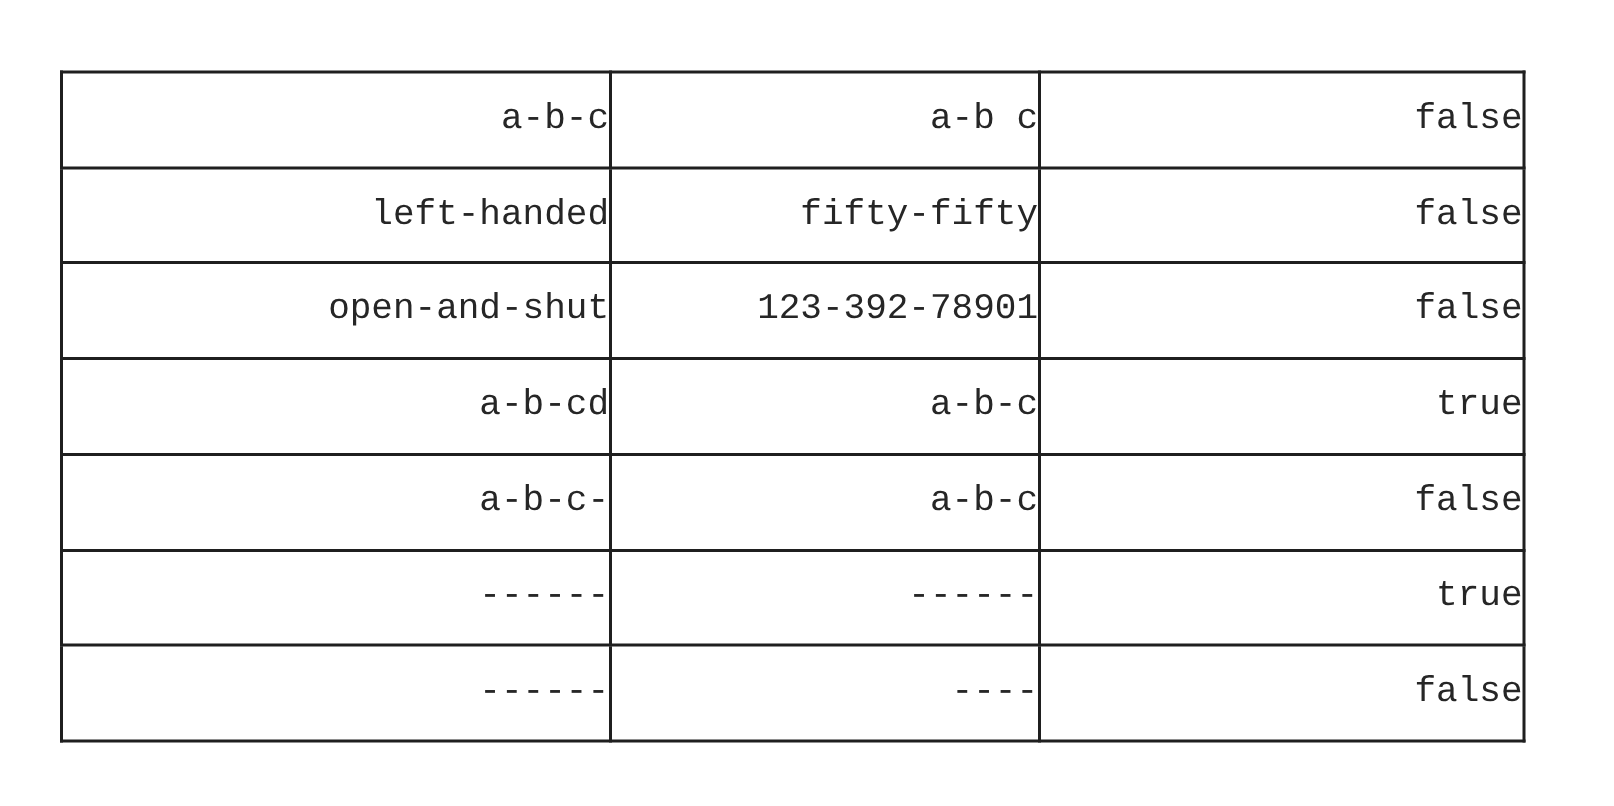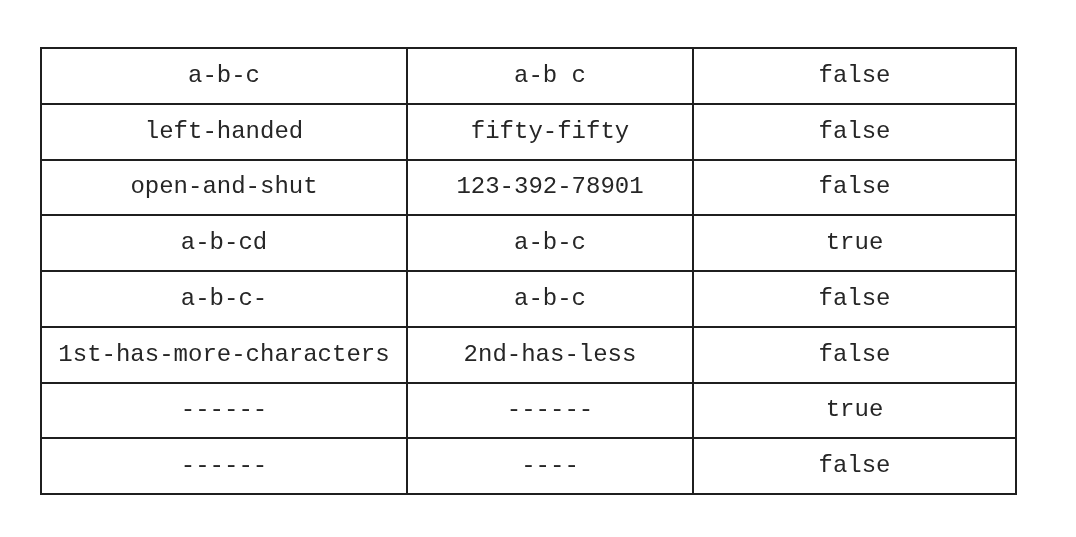--- a/index.html
+++ b/index.html
@@ -18,21 +18,21 @@
     position: absolute;
     left: 40px;
     top: 47px;
     width: 975px;
     height: 448px;
     border-collapse: collapse;
     table-layout: fixed;
   }
   .cmp-table td {
     border: 2px solid #1f1f1f;
-    text-align: center;
+    text-align: right;
     vertical-align: middle;
     font-size: 24px;
     line-height: 1;
     color: #262626;
     padding: 0;
     white-space: pre;
     overflow: hidden;
   }
 </style>
 </head>
@@ -64,25 +64,20 @@
       <td>a-b-cd</td>
       <td>a-b-c</td>
       <td>true</td>
     </tr>
     <tr>
       <td>a-b-c-</td>
       <td>a-b-c</td>
       <td>false</td>
     </tr>
     <tr>
-      <td>1st-has-more-characters</td>
-      <td>2nd-has-less</td>
-      <td>false</td>
-    </tr>
-    <tr>
       <td>------</td>
       <td>------</td>
       <td>true</td>
     </tr>
     <tr>
       <td>------</td>
       <td>----</td>
       <td>false</td>
     </tr>
   </tbody>

